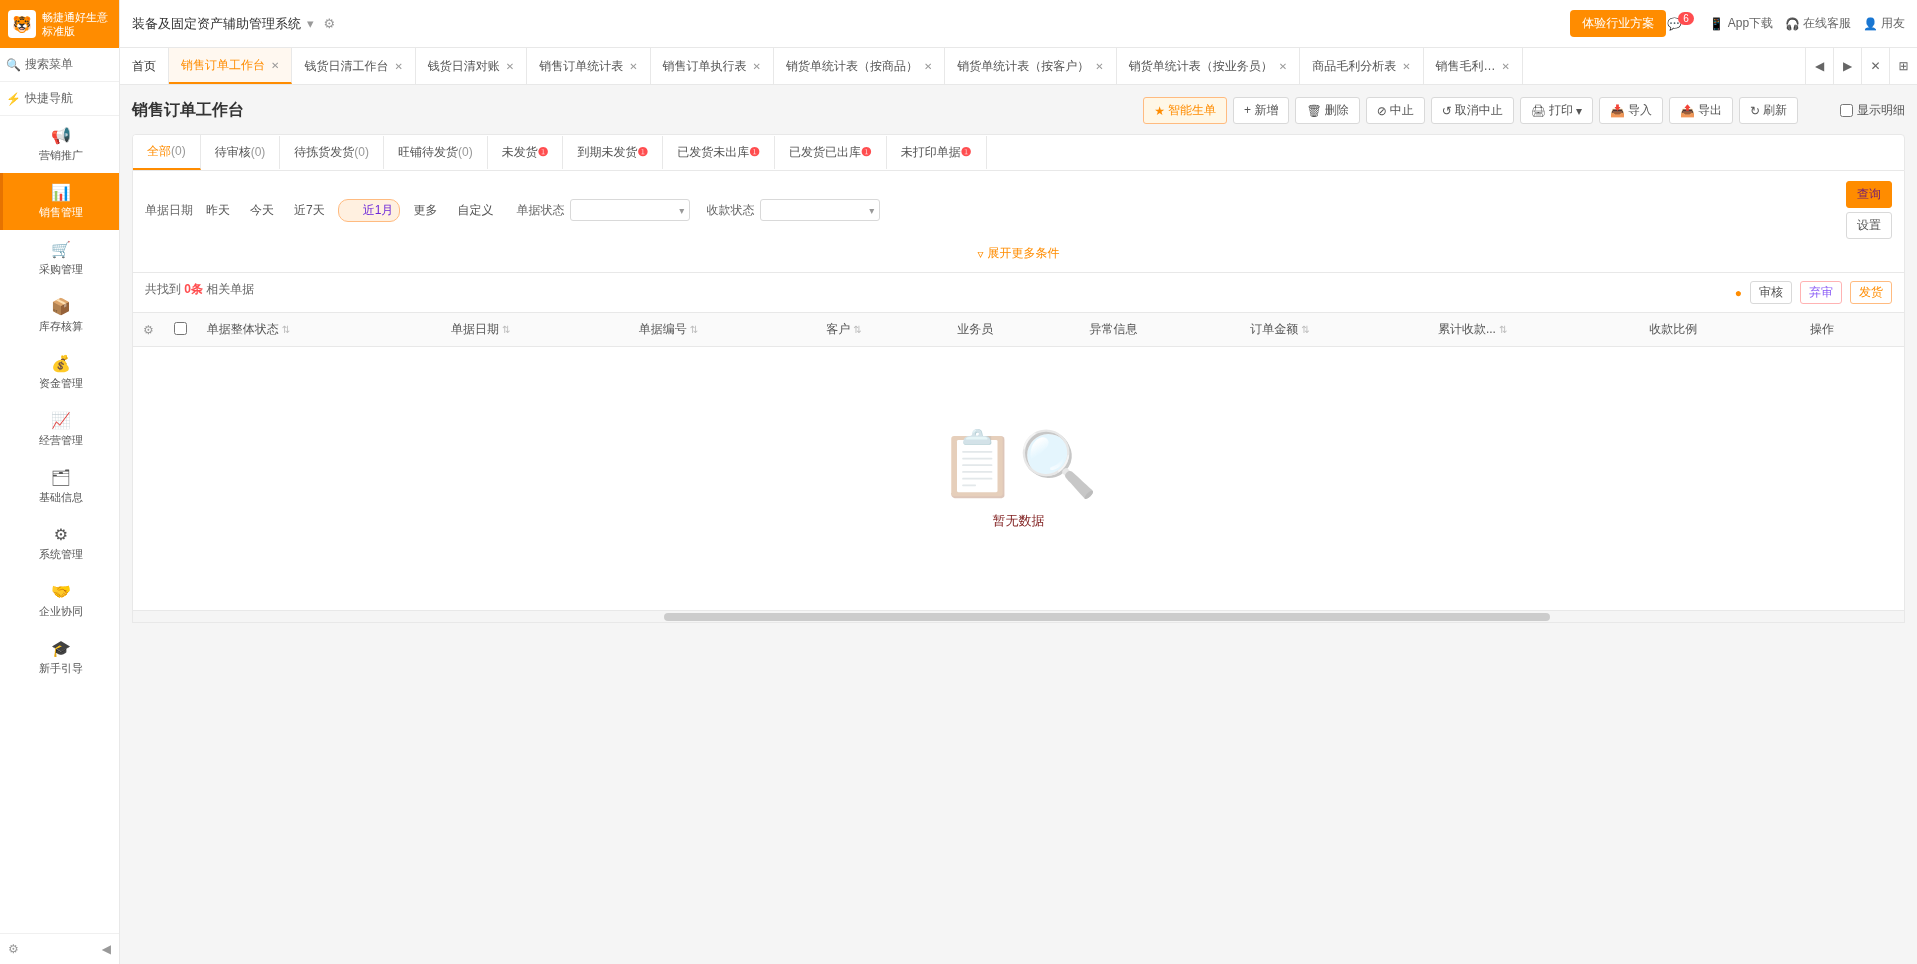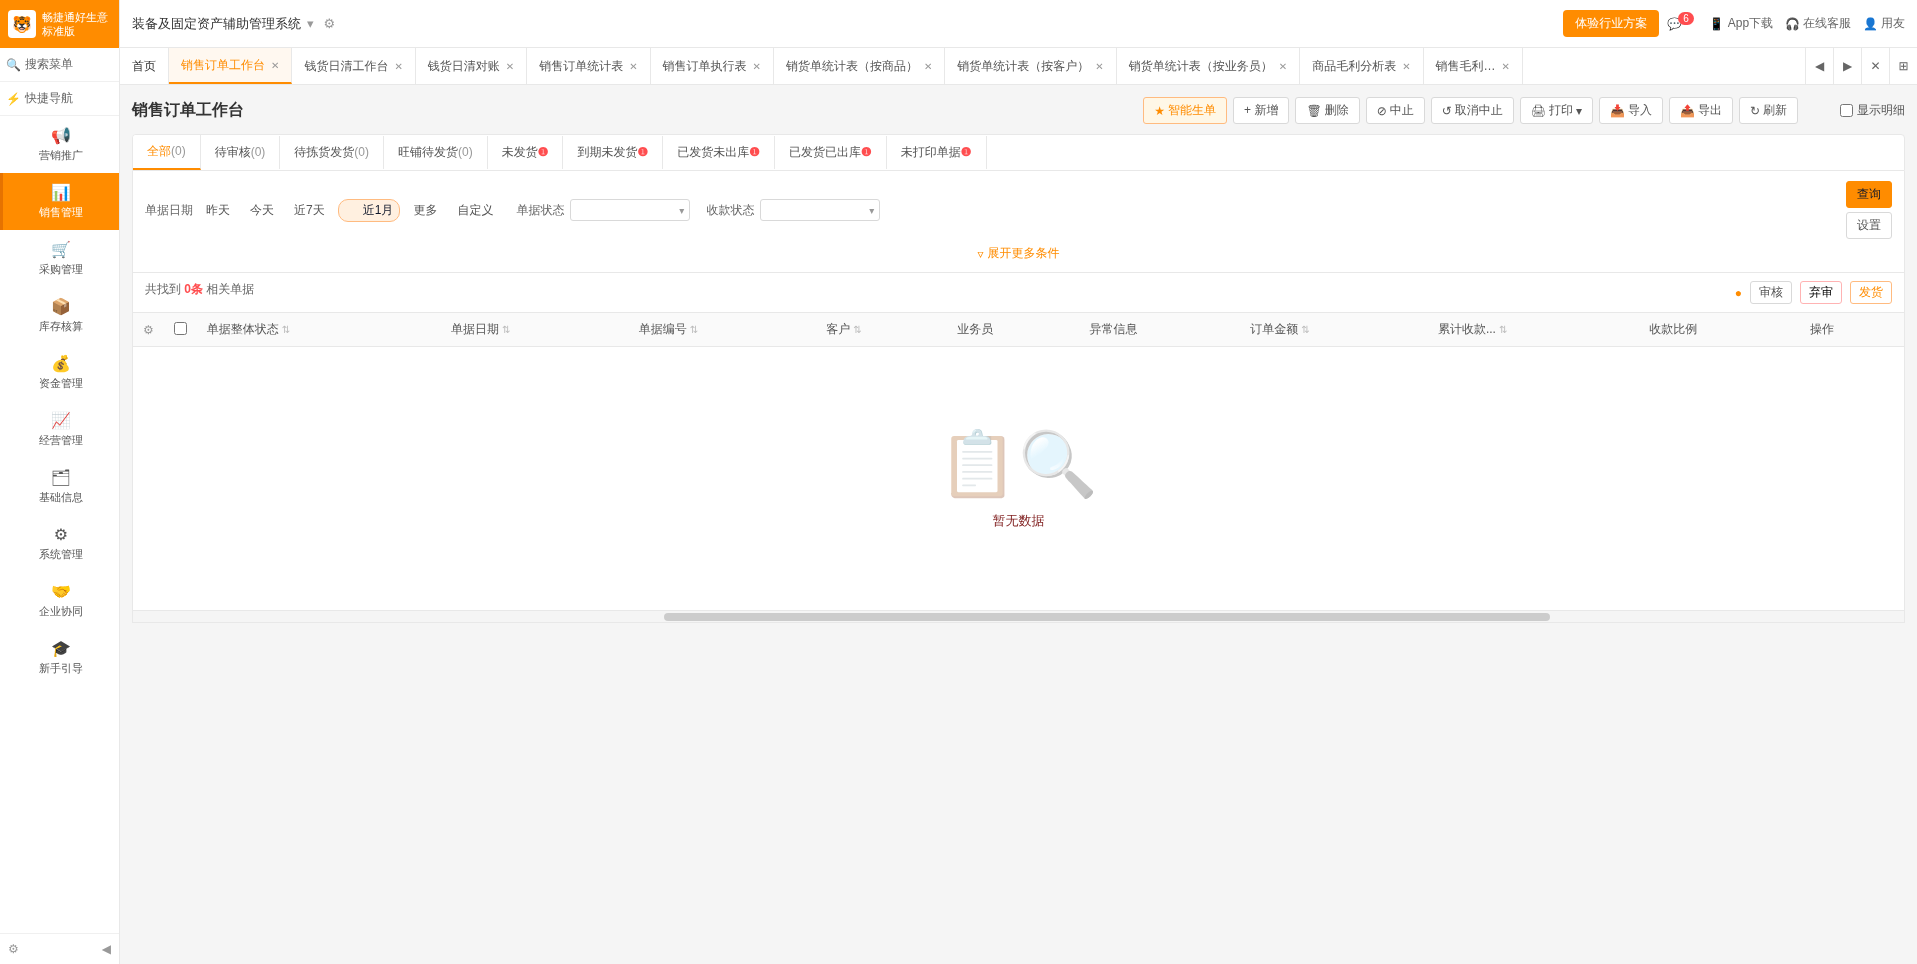--- a/index.html
+++ b/index.html
@@ -15,21 +15,21 @@
     .sidebar-menu { flex: 1; overflow-y: auto; }
     .sidebar-item { display: flex; flex-direction: column; align-items: center; padding: 10px 4px; cursor: pointer; color: #555; font-size: 11px; border-left: 3px solid transparent; }
     .sidebar-item.active { background: #ff8c00; color: #fff; border-left-color: #e67300; }
     .sidebar-item .item-icon { font-size: 16px; margin-bottom: 3px; }
     .sidebar-bottom { padding: 8px; display: flex; justify-content: space-between; border-top: 1px solid #f0f0f0; }
 
     
     .main { flex: 1; display: flex; flex-direction: column; overflow: hidden; }
 
     
-    .top-header { height: 48px; background: #fff; border-bottom: 1px solid #e8e8e8; display: flex; align-items: center; padding: 0 12px; gap: 8px; }
+    .top-header { height: 48px; background: #fff; border-bottom: 1px solid #e8e8e8; display: flex; align-items: center; padding: 0 12px; gap: 1px; }
     .system-name { font-size: 13px; color: #333; flex: 1; display: flex; align-items: center; gap: 6px; }
     .industry-btn { background: #ff8c00; color: #fff; border: none; border-radius: 4px; padding: 5px 12px; font-size: 12px; cursor: pointer; }
     .header-actions { display: flex; align-items: center; gap: 12px; color: #666; font-size: 12px; }
     .badge { background: #ff4d4f; color: #fff; border-radius: 8px; padding: 1px 5px; font-size: 10px; position: relative; top: -6px; left: -4px; }
 
     
     .tab-bar { background: #fff; border-bottom: 1px solid #e8e8e8; display: flex; align-items: center; overflow: hidden; }
     .tab { display: flex; align-items: center; gap: 4px; padding: 0 12px; height: 36px; cursor: pointer; border-right: 1px solid #e8e8e8; font-size: 12px; color: #555; white-space: nowrap; flex-shrink: 0; }
     .tab.active { background: #fff8f0; color: #ff8c00; border-bottom: 2px solid #ff8c00; }
     .tab.home { color: #333; font-weight: 500; }
@@ -38,50 +38,50 @@
     .tab-nav-btn { width: 28px; height: 36px; display: flex; align-items: center; justify-content: center; cursor: pointer; border-left: 1px solid #e8e8e8; color: #666; font-size: 12px; }
 
     
     .content { flex: 1; overflow: auto; background: #f5f5f5; padding: 12px; }
 
     
     .page-header { display: flex; align-items: center; justify-content: space-between; margin-bottom: 10px; }
     .page-title { font-size: 16px; font-weight: bold; color: #333; }
     .toolbar-btns { display: flex; align-items: center; gap: 6px; }
     .btn { border: 1px solid #d9d9d9; background: #fff; color: #555; border-radius: 3px; padding: 4px 10px; font-size: 12px; cursor: pointer; display: flex; align-items: center; gap: 3px; }
-    .btn-primary { background: #ff8c00; color: #0f172a; border-color: #ff8c00; }
+    .btn-primary { background: #ff8c00; color: #701a75; border-color: #ff8c00; }
     .btn-ai { background: #fff7e6; color: #ff8c00; border-color: #ffbb80; font-weight: 500; }
 
     
     .sub-tabs { display: flex; align-items: center; background: #fff; border: 1px solid #e8e8e8; border-radius: 4px 4px 0 0; overflow: hidden; }
     .sub-tab { padding: 8px 14px; cursor: pointer; font-size: 12px; color: #555; border-right: 1px solid #e8e8e8; white-space: nowrap; }
     .sub-tab.active { color: #ff8c00; background: #fff; border-bottom: 2px solid #ff8c00; }
     .sub-tab .cnt { color: #999; }
     .sub-tab .cnt-red { color: #ff4d4f; font-weight: bold; }
 
     
     .filter-area { background: #fff; padding: 10px 12px; border: 1px solid #e8e8e8; border-top: none; }
     .filter-row { display: flex; align-items: center; gap: 16px; margin-bottom: 6px; flex-wrap: wrap; }
     .filter-item { display: flex; align-items: center; gap: 6px; font-size: 12px; color: #555; }
     .filter-label { color: #666; white-space: nowrap; }
     .filter-date-btn { padding: 2px 6px; border: 1px solid transparent; border-radius: 3px; cursor: pointer; font-size: 12px; color: #555; }
-    .filter-date-btn.active { background: #fff0e0; color: #0f172a; border-color: #ffbb80; border-radius: 10px; padding-left: 24px; }
+    .filter-date-btn.active { background: #fff0e0; color: #6d28d9; border-color: #ffbb80; border-radius: 10px; padding-left: 24px; }
     .filter-date-range { color: #888; font-size: 11px; }
     .filter-select { border: 1px solid #d9d9d9; border-radius: 3px; padding: 3px 20px 3px 8px; font-size: 12px; color: #555; background: #fff; min-width: 120px; appearance: none; cursor: pointer; position: relative; }
     .filter-select-wrap { position: relative; display: inline-block; }
     .filter-select-wrap::after { content: "▾"; position: absolute; right: 6px; top: 50%; transform: translateY(-50%); color: #999; pointer-events: none; font-size: 10px; }
     .expand-conditions { display: flex; align-items: center; gap: 4px; color: #ff8c00; cursor: pointer; font-size: 12px; justify-content: center; margin-top: 4px; }
 
     
     .result-bar { display: flex; align-items: flex-start; justify-content: space-between; padding: 8px 12px; background: #fff; border: 1px solid #e8e8e8; border-top: none; font-size: 12px; color: #666; }
     .result-count { }
     .result-count span { color: #ff4d4f; font-weight: bold; }
     .quick-actions { display: flex; align-items: center; gap: 8px; }
     .quick-btn { padding: 2px 8px; border: 1px solid #d9d9d9; border-radius: 3px; cursor: pointer; font-size: 12px; color: #555; background: #fff; }
-    .quick-btn-red { color: #000000; border-color: #ffb3b3; }
+    .quick-btn-red { color: #8b5cf6; border-color: #ffb3b3; }
     .quick-btn-orange { color: #ff8c00; border-color: #ffbb80; }
 
     
     .table-wrap { background: #fff; border: 1px solid #e8e8e8; border-top: none; overflow-x: auto; }
     table { width: 100%; border-collapse: collapse; font-size: 12px; }
     thead tr { background: #fafafa; }
     th { padding: 8px 10px; text-align: left; color: #555; font-weight: 500; border-bottom: 1px solid #e8e8e8; white-space: nowrap; }
     th .sort-icon { color: #bbb; margin-left: 3px; font-size: 10px; }
     td { padding: 8px 10px; color: #333; border-bottom: 1px solid #f5f5f5; }
     .empty-state { display: flex; flex-direction: column; align-items: center; justify-content: center; padding: 80px 0; }

